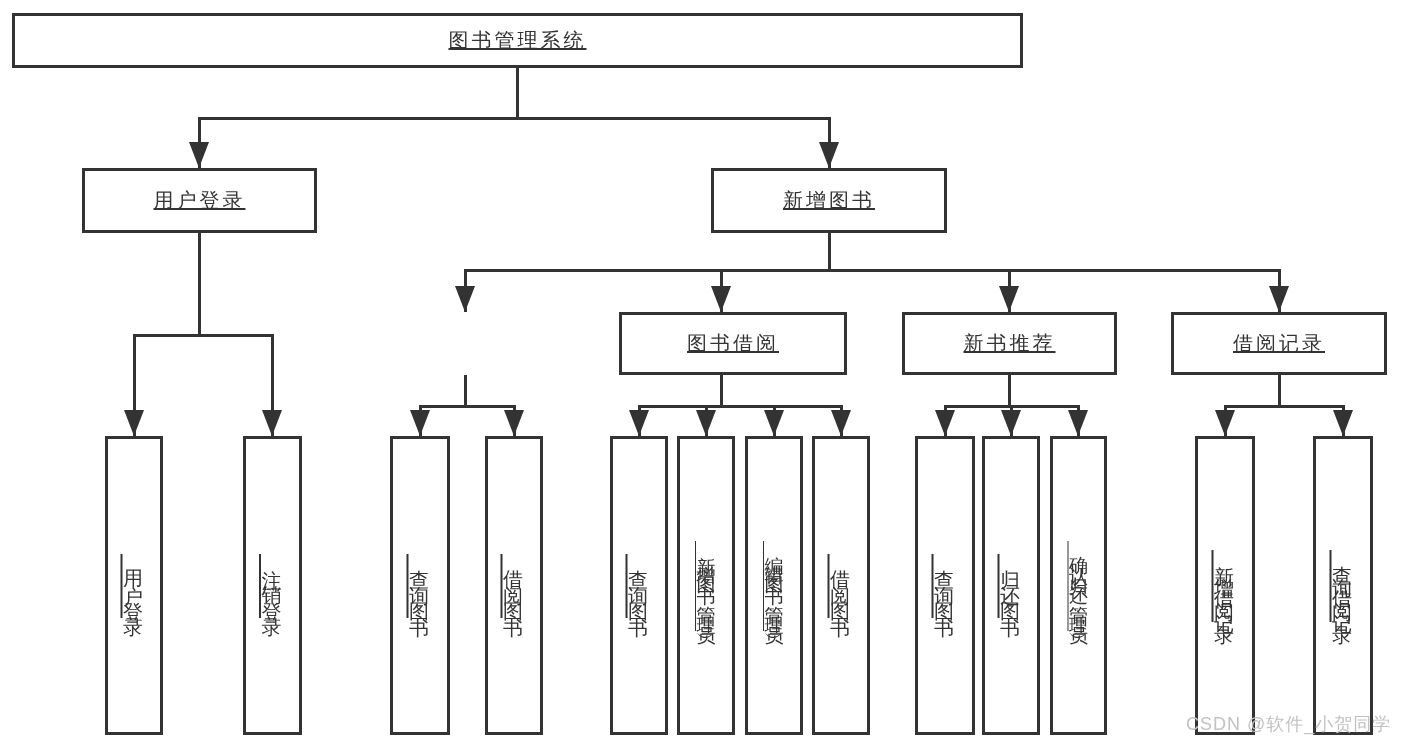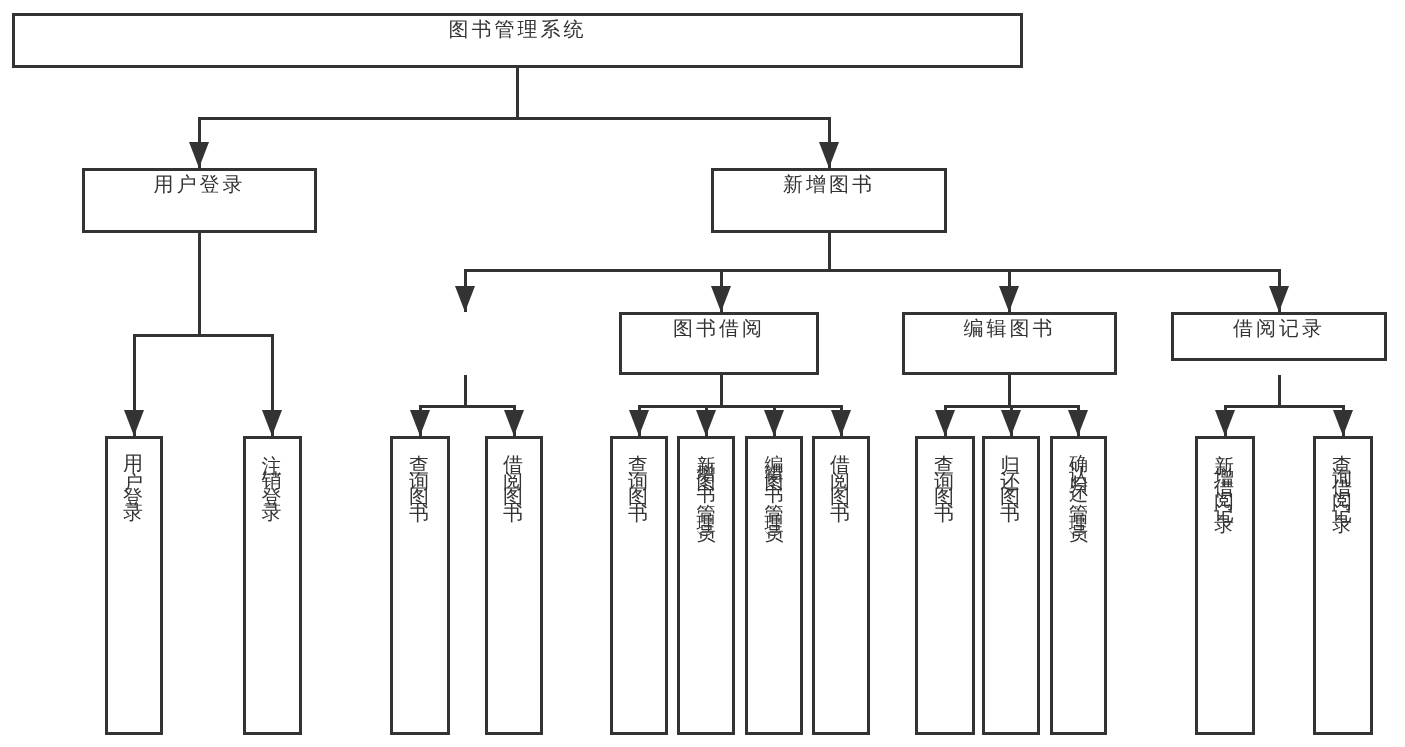--- a/index.html
+++ b/index.html
@@ -8,23 +8,24 @@
     --wm:#c2c2c2;
     --bg:#ffffff;
   }
   html,body{margin:0;padding:0;background:var(--bg);}
   body{width:1405px;height:747px;overflow:hidden;
        font-family:"Liberation Sans","DejaVu Sans",sans-serif;}
   .canvas{position:relative;width:1405px;height:747px;background:var(--bg);}
   .box{
     position:absolute;box-sizing:border-box;
     border:3px solid var(--line);background:#fff;
-    display:flex;justify-content:center;
+    display:flex;align-items:center;justify-content:center;
     color:var(--text);font-size:20px;letter-spacing:3px;
     z-index:2;
+    text-decoration:underline;
   }
   .box .lbl{white-space:nowrap;}
   .box.v .lbl{
     writing-mode:vertical-rl;text-orientation:mixed;
     white-space:nowrap;display:inline-block;
   }
   .box.v4 .lbl{letter-spacing:16px;}
   .box.v6 .lbl{letter-spacing:12px;}
   .box.v9 .lbl{letter-spacing:10px;font-size:19px;}
   .vline{position:absolute;width:3px;background:var(--line);z-index:1;}
@@ -74,27 +75,27 @@
   <div class="hline" style="left:464px;top:269px;width:817px"></div>
   <div class="vline" style="left:464px;top:269px;height:43px"></div>
   <div class="arrow" style="left:455px;top:286px"></div>
   <div class="vline" style="left:720px;top:269px;height:43px"></div>
   <div class="arrow" style="left:711px;top:286px"></div>
   <div class="vline" style="left:1008px;top:269px;height:43px"></div>
   <div class="arrow" style="left:999px;top:286px"></div>
   <div class="vline" style="left:1278px;top:269px;height:43px"></div>
   <div class="arrow" style="left:1269px;top:286px"></div>
 
-  <div class="box" style="left:619px;top:312px;width:200px;height:63px">
+  <div class="box" style="left:619px;top:312px;width:228px;height:63px">
     <span class="lbl">图书借阅</span>
   </div>
   <div class="box" style="left:902px;top:312px;width:215px;height:63px">
-    <span class="lbl">编辑图书</span>
+    <span class="lbl">新书推荐</span>
   </div>
-  <div class="box" style="left:1171px;top:312px;width:216px;height:49px">
+  <div class="box" style="left:1171px;top:312px;width:216px;height:63px">
     <span class="lbl">借阅记录</span>
   </div>
 
   <div class="vline" style="left:464px;top:375px;height:33px"></div>
   <div class="hline" style="left:419px;top:405px;width:97px"></div>
   <div class="vline" style="left:419px;top:405px;height:31px"></div>
   <div class="arrow" style="left:410px;top:410px"></div>
   <div class="vline" style="left:513px;top:405px;height:31px"></div>
   <div class="arrow" style="left:504px;top:410px"></div>
 
@@ -162,13 +163,14 @@
     <span class="lbl">确认归还（管理员）</span>
   </div>
 
   <div class="box v v6" style="left:1195px;top:436px;width:60px;height:299px">
     <span class="lbl">新增借阅记录</span>
   </div>
   <div class="box v v6" style="left:1313px;top:436px;width:60px;height:299px">
     <span class="lbl">查询借阅记录</span>
   </div>
 
+  <div class="watermark">CSDN @软件_小贺同学</div>
 </div>
 
 </body></html>

